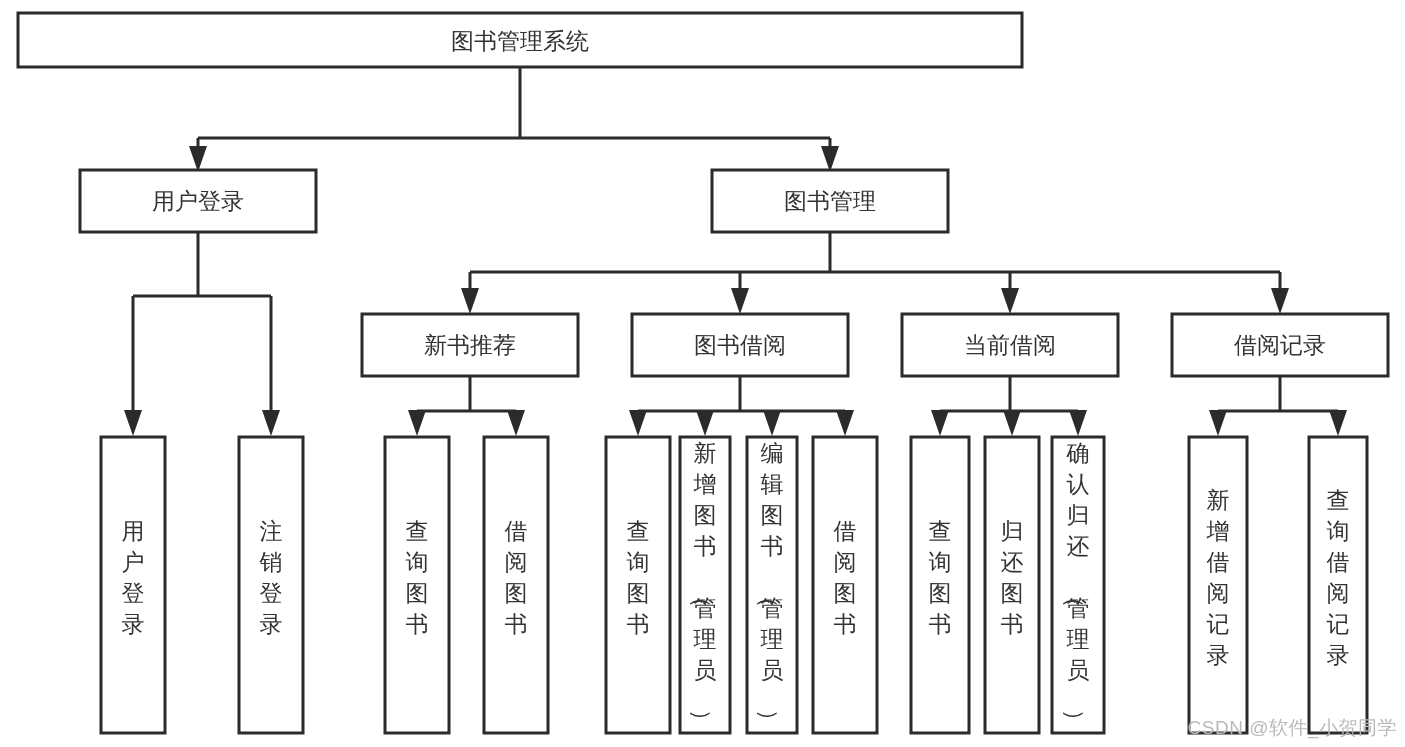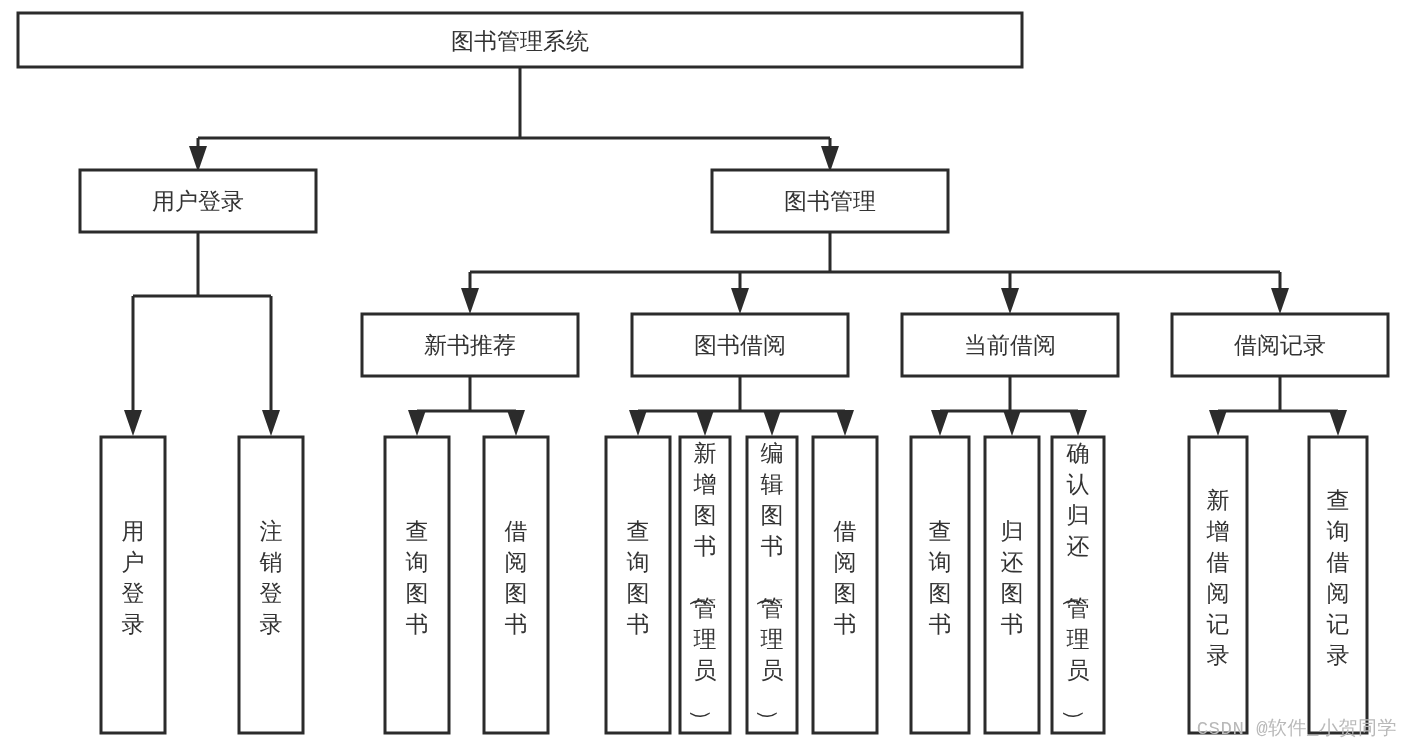--- a/index.html
+++ b/index.html
@@ -52,21 +52,21 @@
     stroke-linecap: butt;
   }
   .arrow-head {
     fill: #2b2b2b;
     stroke: none;
   }
   .watermark {
     position: absolute;
     right: 8px;
     bottom: 6px;
-    font-family: Liberation Mono, monospace;
+    font-family: Liberation Sans, sans-serif;
     font-size: 19px;
     color: #b9b9b9;
     white-space: nowrap;
     letter-spacing: 0.5px;
     user-select: none;
   }
 </style>
 </head>
 <body>
 

